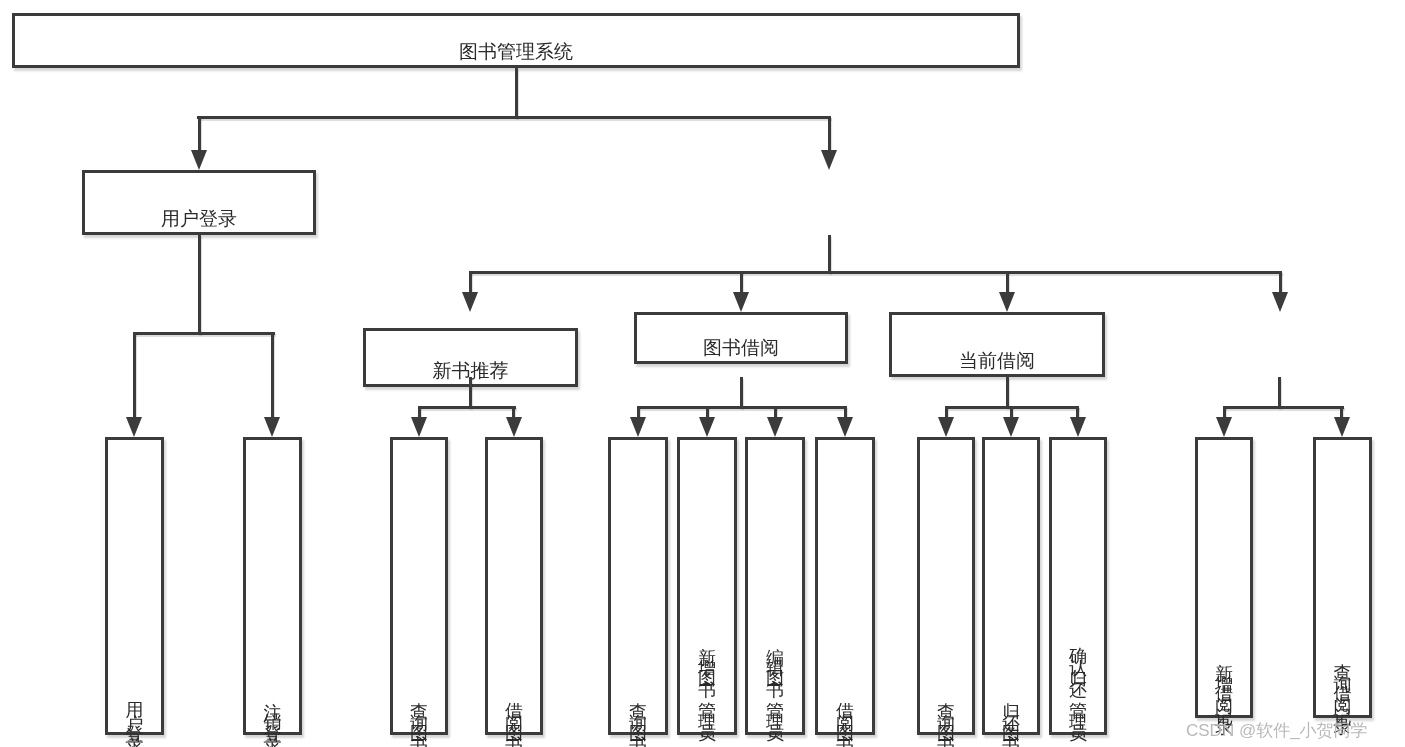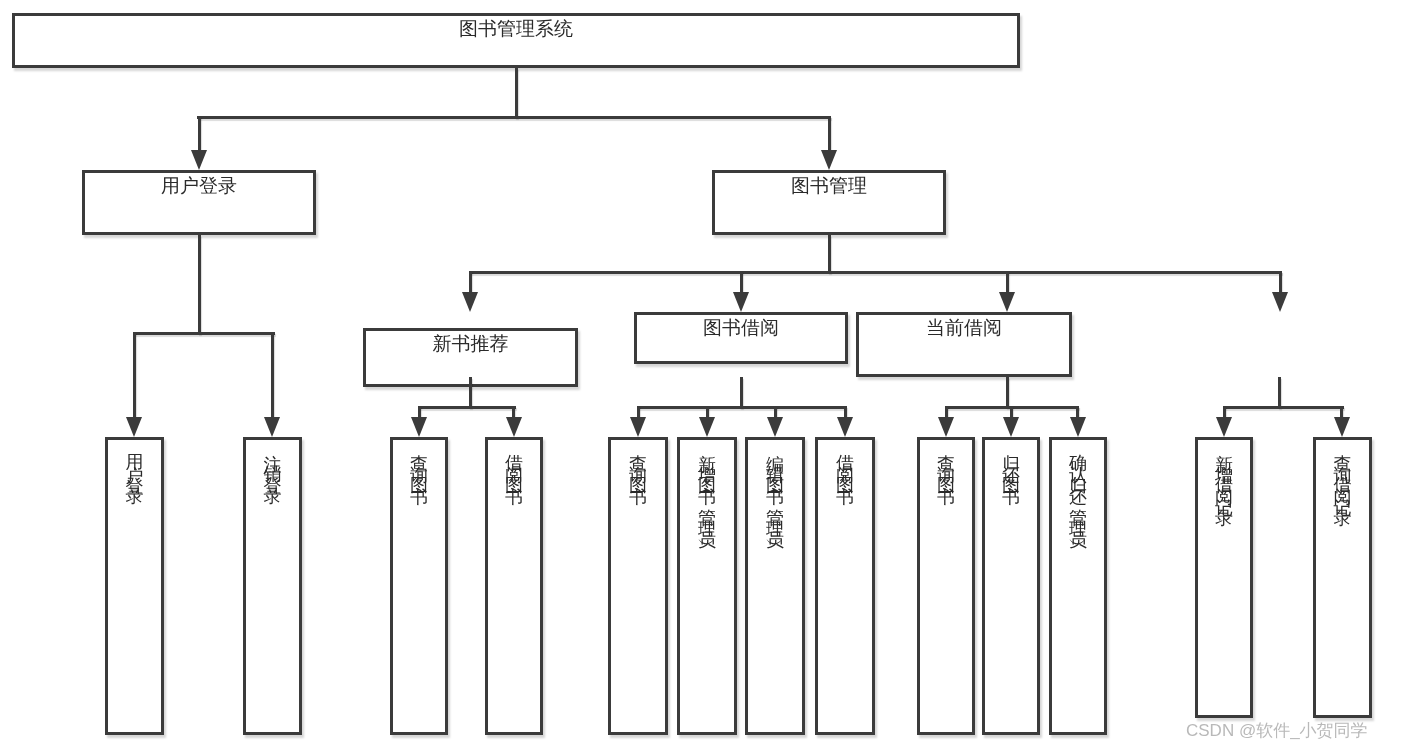--- a/index.html
+++ b/index.html
@@ -3,21 +3,21 @@
 <meta charset="utf-8">
 <style>
   html,body { margin:0; padding:0; background:#ffffff; }
   .stage {
     position:relative; width:1405px; height:747px; background:#ffffff;
     font-family:"Liberation Sans","DejaVu Sans",sans-serif; overflow:hidden;
   }
   .box {
     position:absolute; box-sizing:border-box;
     border:3px solid #3b3b3b; background:#ffffff;
-    display:flex; align-items:flex-start; justify-content:center;
+    display:flex; align-items:flex-end; justify-content:center;
     color:#2a2a2a; font-size:19px;
     box-shadow:2px 3px 2px rgba(0,0,0,0.16);
   }
   .vtext {
     writing-mode:vertical-rl; text-orientation:mixed;
     letter-spacing:11px; font-size:18px; line-height:1;
   }
   .hline { position:absolute; height:3px; background:#3b3b3b; box-shadow:1px 2px 1px rgba(0,0,0,0.14); }
   .vline { position:absolute; width:3px;  background:#3b3b3b; box-shadow:1px 2px 1px rgba(0,0,0,0.14); }
   .arrow {
@@ -39,23 +39,20 @@
   <div class="vline" style="left:515px;top:68px;height:50px"></div>
   <div class="hline" style="left:197px;top:116px;width:634px"></div>
   <div class="vline" style="left:198px;top:116px;height:36px"></div>
   <div class="arrow" style="left:191px;top:150px"></div>
   <div class="vline" style="left:828px;top:116px;height:36px"></div>
   <div class="arrow" style="left:821px;top:150px"></div>
 
   <div class="box" style="left:82px;top:170px;width:234px;height:65px">
     <span>用户登录</span>
   </div>
-  <div class="box" style="left:712px;top:170px;width:234px;height:65px">
-    <span>图书管理</span>
-  </div>
 
   <div class="vline" style="left:198px;top:235px;height:99px"></div>
   <div class="hline" style="left:133px;top:332px;width:142px"></div>
   <div class="vline" style="left:133px;top:332px;height:87px"></div>
   <div class="arrow" style="left:126px;top:417px"></div>
   <div class="vline" style="left:271px;top:332px;height:87px"></div>
   <div class="arrow" style="left:264px;top:417px"></div>
 
   <div class="vline" style="left:828px;top:235px;height:38px"></div>
   <div class="hline" style="left:469px;top:271px;width:813px"></div>
@@ -67,21 +64,21 @@
   <div class="arrow" style="left:999px;top:292px"></div>
   <div class="vline" style="left:1279px;top:271px;height:23px"></div>
   <div class="arrow" style="left:1272px;top:292px"></div>
 
   <div class="box" style="left:363px;top:328px;width:215px;height:59px">
     <span>新书推荐</span>
   </div>
   <div class="box" style="left:634px;top:312px;width:214px;height:52px">
     <span>图书借阅</span>
   </div>
-  <div class="box" style="left:856px;top:312px;width:216px;height:65px">
+  <div class="box" style="left:889px;top:312px;width:216px;height:65px">
     <span>当前借阅</span>
   </div>
 
   <div class="vline" style="left:469px;top:377px;height:31px"></div>
   <div class="hline" style="left:418px;top:406px;width:98px"></div>
   <div class="vline" style="left:418px;top:406px;height:13px"></div>
   <div class="arrow" style="left:411px;top:417px"></div>
   <div class="vline" style="left:512px;top:406px;height:13px"></div>
   <div class="arrow" style="left:506px;top:417px"></div>
 

